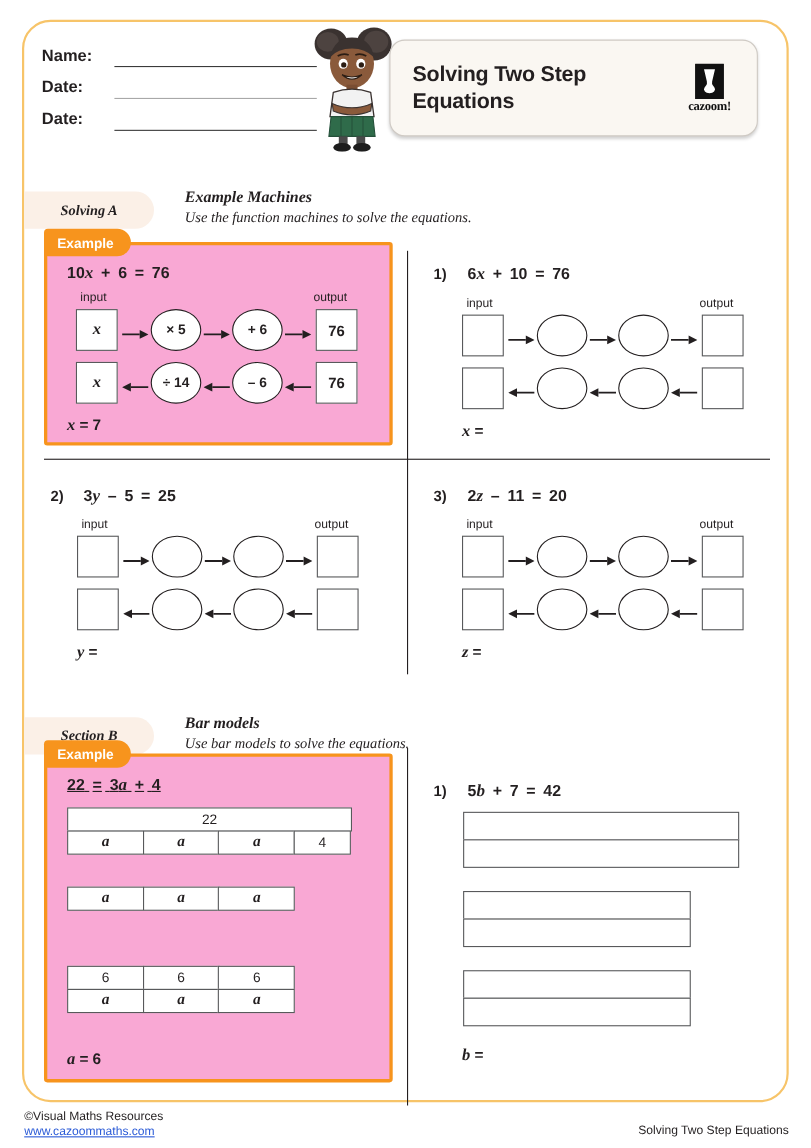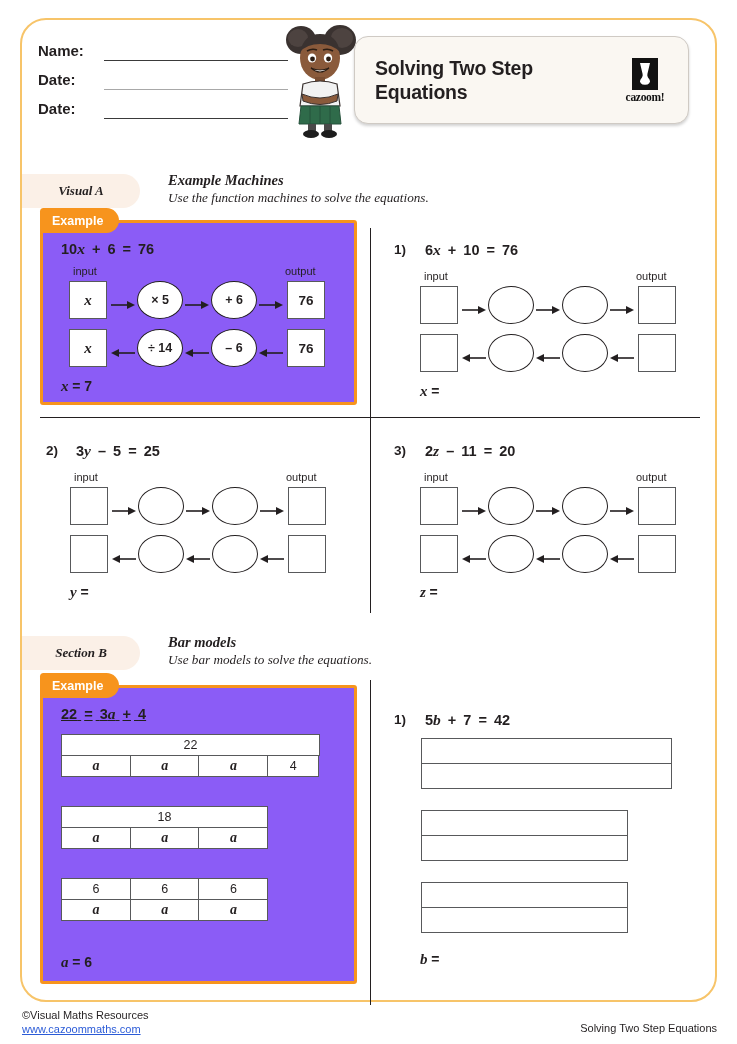--- a/index.html
+++ b/index.html
@@ -87,21 +87,21 @@
   .section-sub {
     font-family:"Liberation Serif", serif;
     font-style:italic; font-size:13.2px; color:#231f20; line-height:17px;
   }
 
   
   .example-box {
     position:absolute;
     border:3px solid #f7941d;
     border-radius:3px;
-    background:#8b5cf6;
+    background:#f9a8d4;
   }
   .example-tab {
     position:absolute; left:-3px; top:-15px;
     height:25px; padding:0 16px 0 12px;
     background:#f7941d;
     border-radius:4px 14px 14px 4px;
     color:#fff; font-size:12.5px; font-weight:bold;
     display:flex; align-items:center;
   }
 
@@ -237,21 +237,21 @@
             <path d="M8 5 h10 l-2.6 11 q-0.4 2 0.6 3.4 l1.6 2.4 q1.1 1.6 -0.4 3.4 q-1.3 1.6 -4.2 1.6 q-2.9 0 -4.2 -1.6 q-1.5 -1.8 -0.4 -3.4 l1.6 -2.4 q1 -1.4 0.6 -3.4 z" fill="#fff"></path>
           </svg>
         </span>
         <div class="logo-word">cazoom!</div>
       </div>
     </div>
   </div>
 
 
   <div class="section-head" style="top:154px;">
-    <div class="section-pill">Visual A</div>
+    <div class="section-pill">Solving A</div>
     <div class="section-titles">
       <div class="section-title">Example Machines</div>
       <div class="section-sub">Use the function machines to solve the equations.</div>
     </div>
   </div>
 
   <div class="example-box" style="left:18px; top:200px; width:317px; height:185px;">
     <div class="example-tab">Example</div>
 
     <div class="eq" style="position:absolute; left:18px; top:17px;">
@@ -530,21 +530,21 @@
     <div class="fm-box" style="left:226px; top:64px;">
         <span></span>
       </div>
   </div>
   <div class="answer" style="left:398px; top:564px;">
     <span>z</span>
     <span class="eqs">=</span>
     <span class="eqs"></span>
   </div>
 
-  <div class="section-head" style="top:616px;">
+  <div class="section-head" style="top:632px;">
     <div class="section-pill">Section B</div>
     <div class="section-titles">
       <div class="section-title">Bar models</div>
       <div class="section-sub">Use bar models to solve the equations.</div>
     </div>
   </div>
 
   <div class="example-box" style="left:18px; top:665px; width:317px; height:299px;">
     <div class="example-tab">Example</div>
 
@@ -568,23 +568,20 @@
             <i>a</i>
           </div>
         <div class="bar-cell" style="width:70px;">
             <i>a</i>
           </div>
         <div class="bar-cell" style="width:52px;">4</div>
       </div>
     </div>
 
     <div class="bar-group" style="left:18px; top:118px;">
-      <div class="bar-row">
-        <div class="bar-cell" style="width:207px;">18</div>
-      </div>
       <div class="bar-row">
         <div class="bar-cell" style="width:70px;">
             <i>a</i>
           </div>
         <div class="bar-cell" style="width:70px;">
             <i>a</i>
           </div>
         <div class="bar-cell" style="width:70px;">
             <i>a</i>
           </div>

